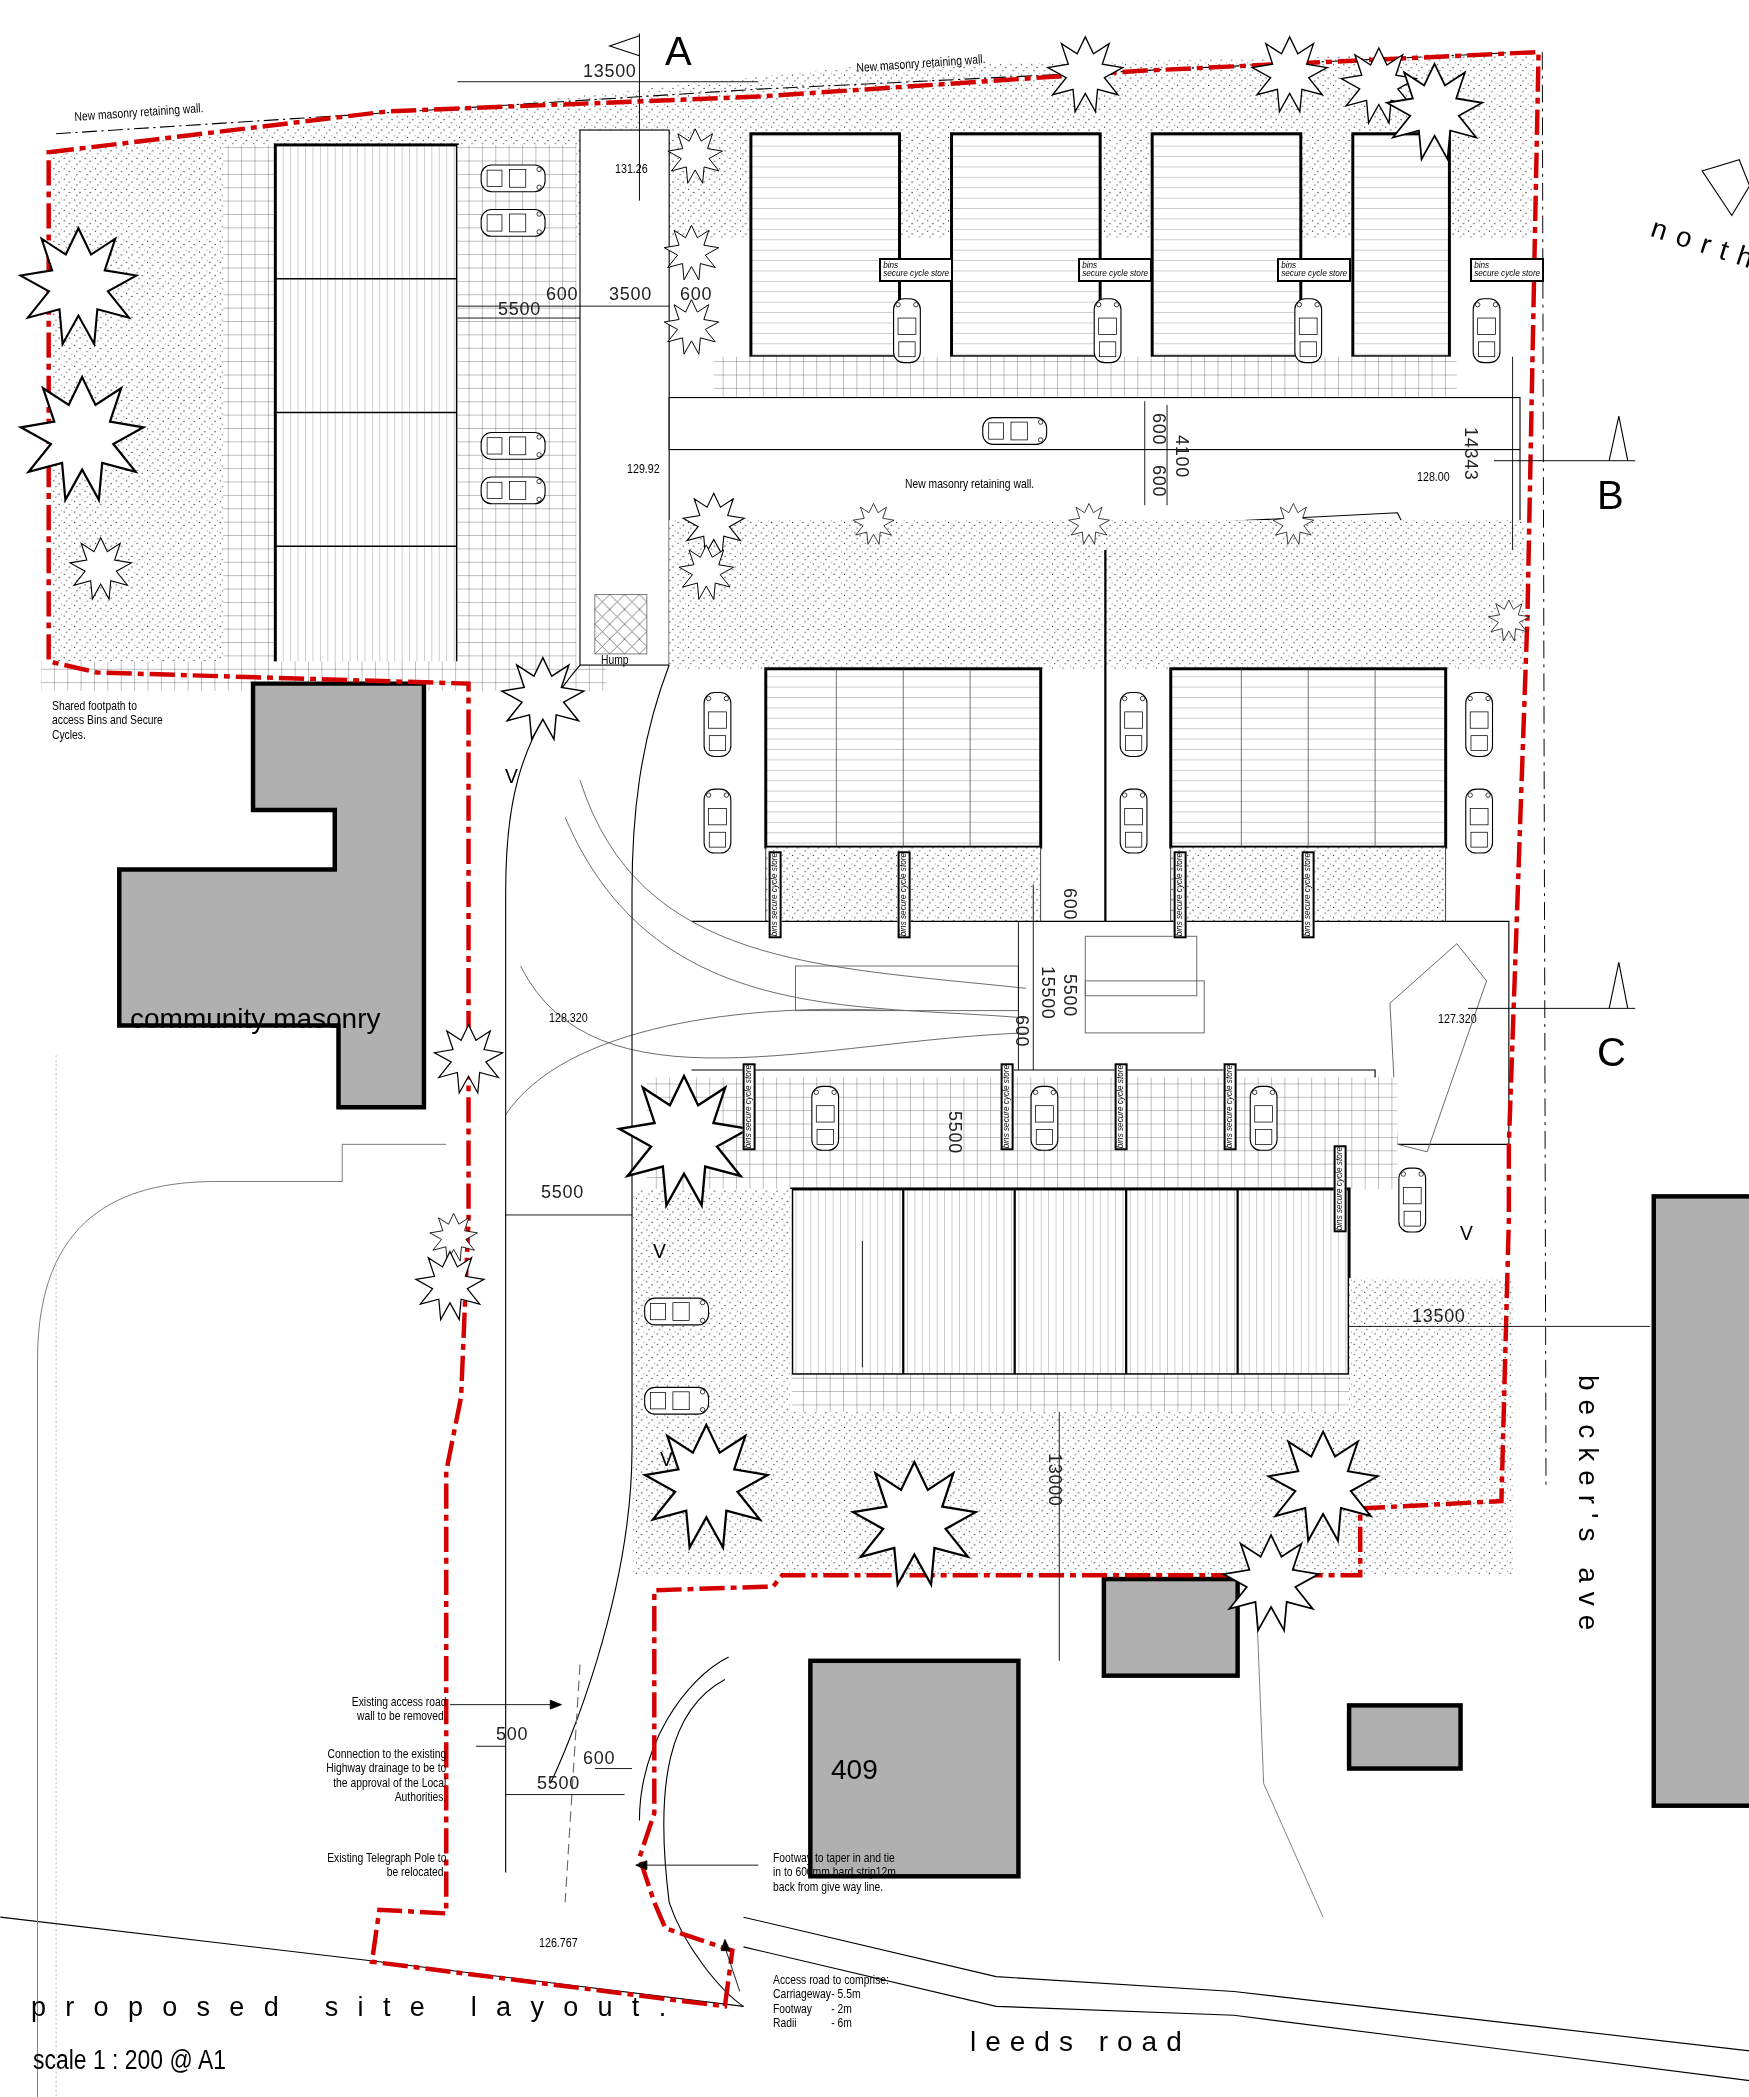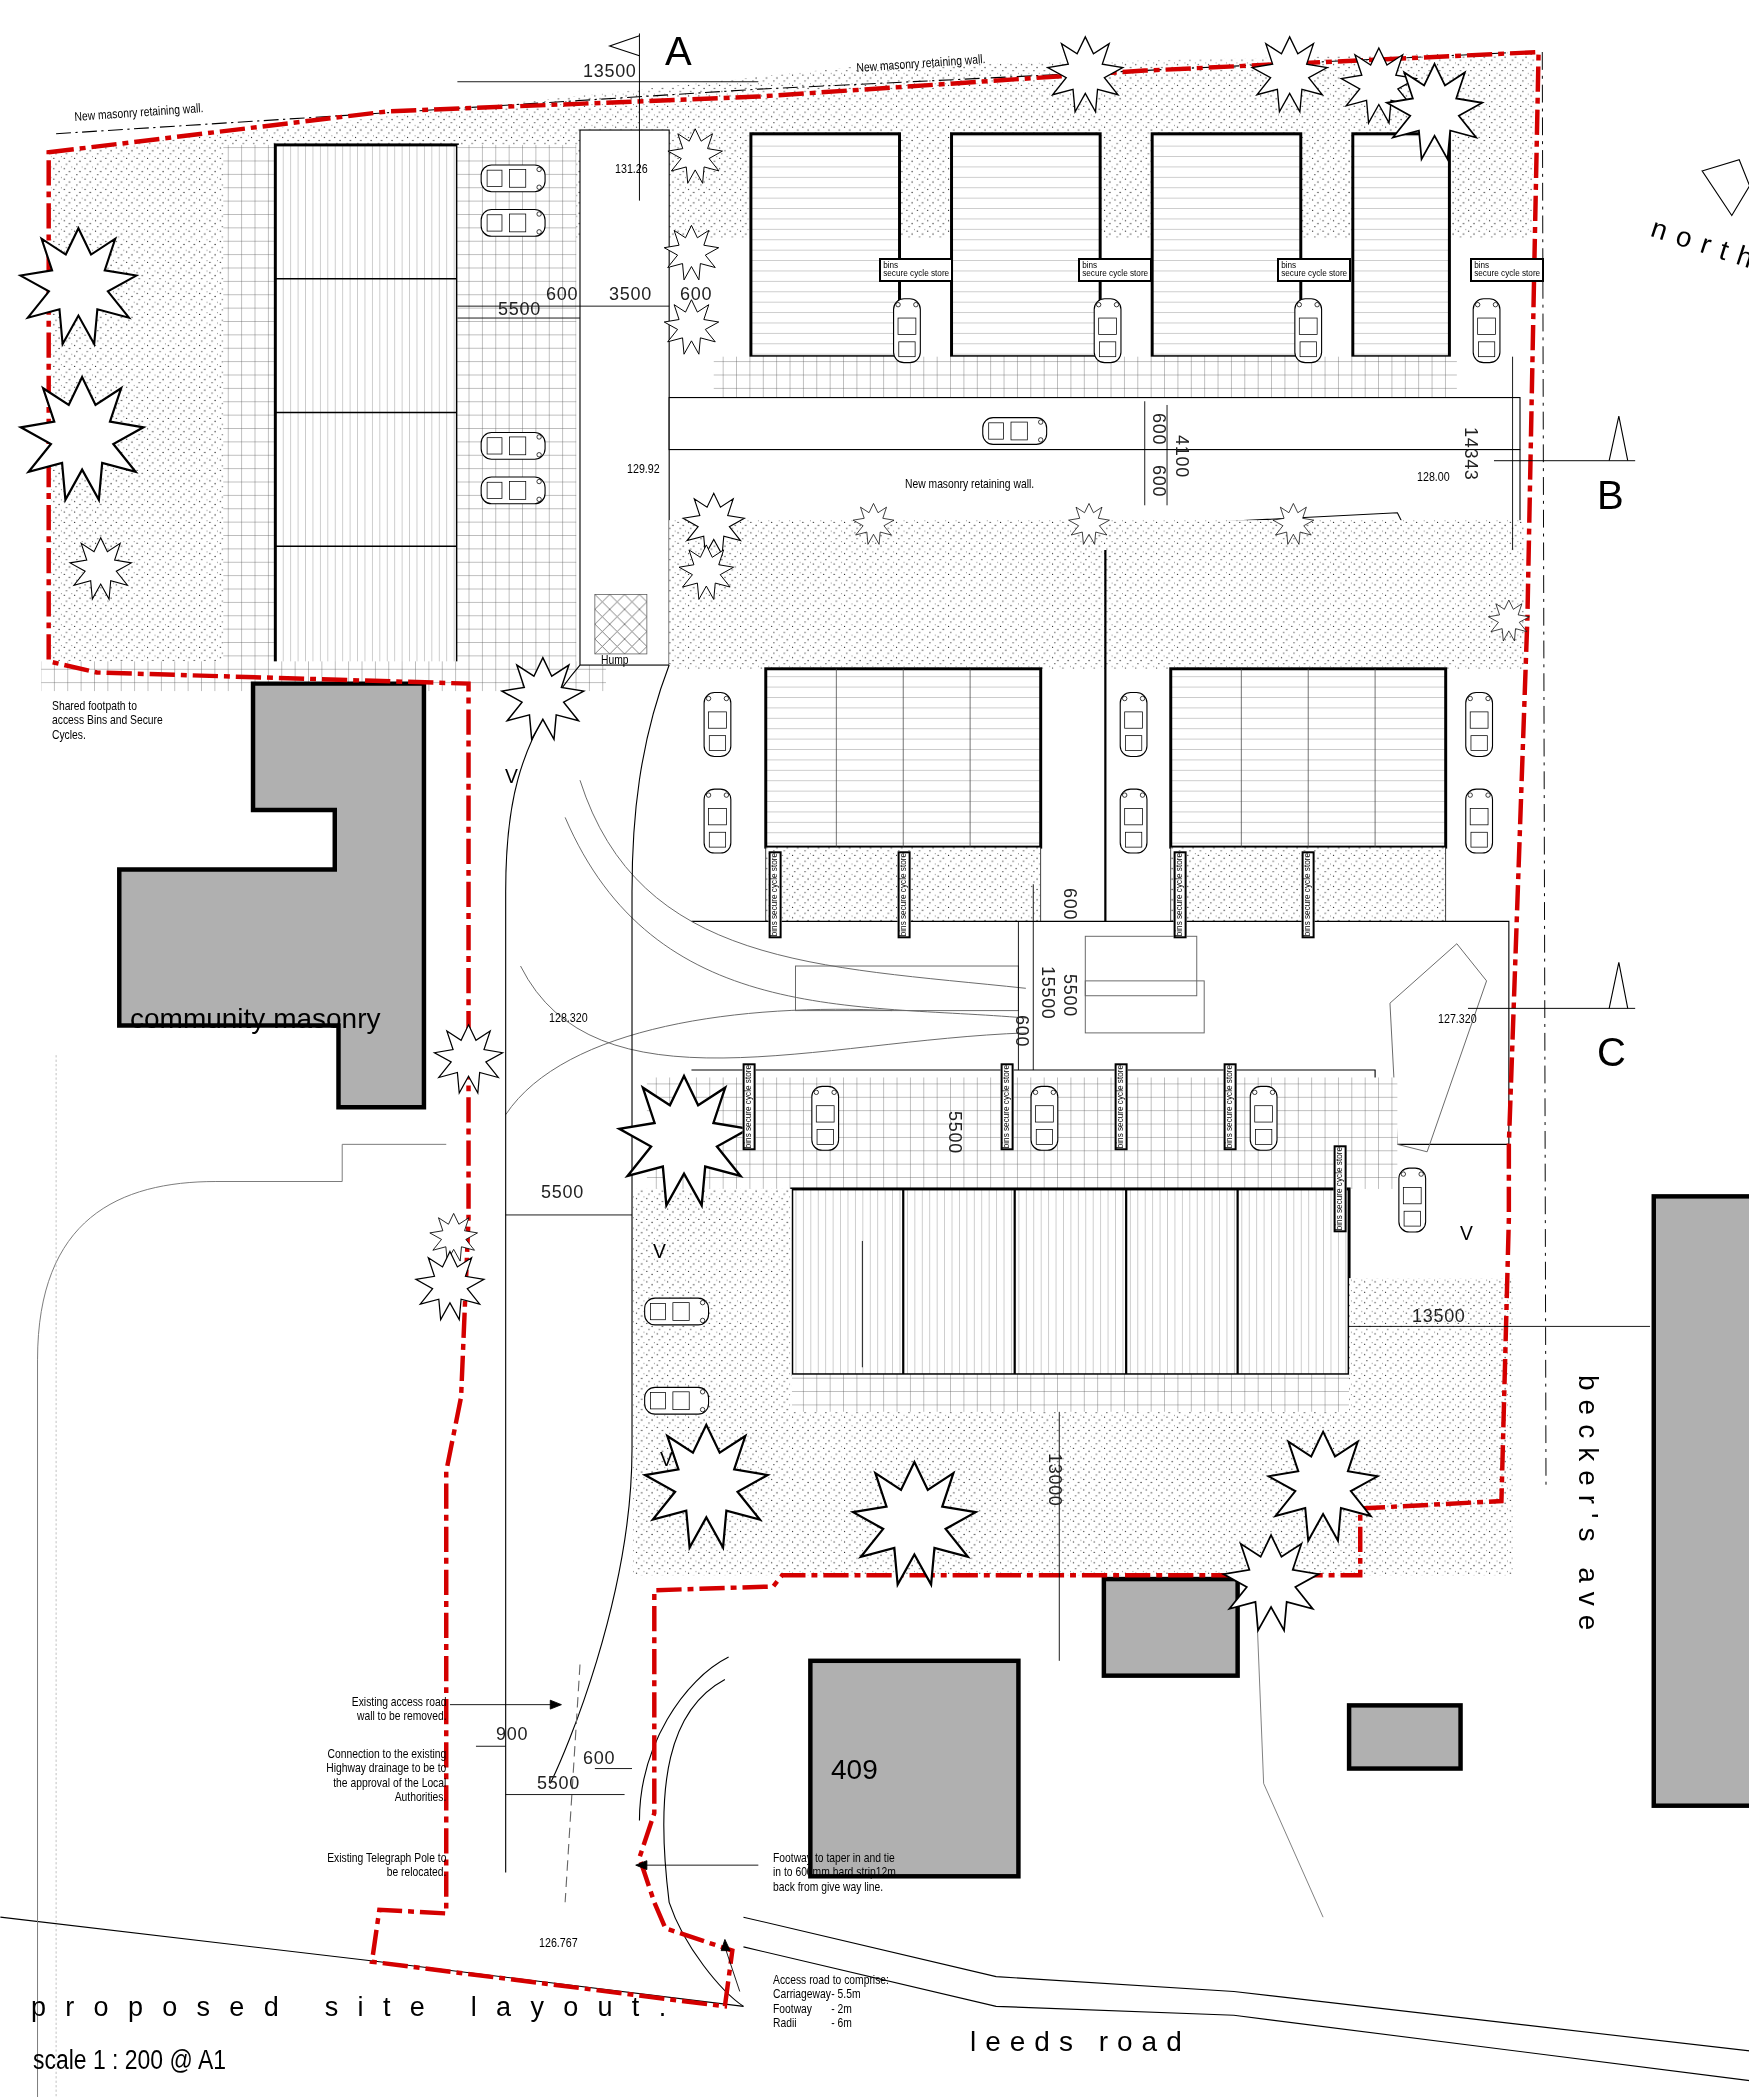--- a/index.html
+++ b/index.html
@@ -4,21 +4,21 @@
 <style>
   html,body{margin:0;padding:0;background:#ffffff;}
   body{width:1750px;height:2097px;position:relative;overflow:hidden;font-family:"Liberation Sans",sans-serif;color:#000;}
   svg.plan{position:absolute;left:0;top:0;width:1750px;height:2097px;}
   .lbl{position:absolute;white-space:nowrap;font-family:"Liberation Sans",sans-serif;line-height:1.15;}
   .note{font-size:12.6px;transform:scaleX(0.82);transform-origin:left top;}
   .note-r{font-size:12.6px;text-align:right;transform:scaleX(0.82);transform-origin:right top;}
   .dim{font-size:18px;color:#222;letter-spacing:0.7px;}
   .lvl{font-size:12.6px;transform:scaleX(0.85);transform-origin:left top;}
   .section{font-size:40px;}
-  .store{font-size:8.2px;line-height:1.05;}
+  .store{font-size:8.2px;line-height:1.05;font-style:italic;}
   .vert{writing-mode:vertical-rl;}
   .road{font-size:28px;letter-spacing:9px;}
   .title{font-size:27px;letter-spacing:19.3px;}
   .scale{font-size:27px;transform:scaleX(0.85);transform-origin:left top;}
   .bldg{font-size:28px;}
 </style>
 </head>
 <body>
 
 <svg class="plan" viewBox="0 0 2354 2822" xmlns="http://www.w3.org/2000/svg">
@@ -322,19 +322,19 @@
 <div class="lbl dim vert" style="left:1148px;top:465px;">600</div>
 <div class="lbl dim vert" style="left:1460px;top:427px;">14343</div>
 <div class="lbl dim vert" style="left:1059px;top:888px;">600</div>
 <div class="lbl dim vert" style="left:1059px;top:974px;">5500</div>
 <div class="lbl dim vert" style="left:1037px;top:966px;">15500</div>
 <div class="lbl dim vert" style="left:1011px;top:1015px;">600</div>
 <div class="lbl dim vert" style="left:944px;top:1111px;">5500</div>
 <div class="lbl dim" style="left:541px;top:1182px;">5500</div>
 <div class="lbl dim" style="left:1412px;top:1306px;">13500</div>
 <div class="lbl dim vert" style="left:1044px;top:1453px;">13000</div>
-<div class="lbl dim" style="left:496px;top:1724px;">900</div>
+<div class="lbl dim" style="left:496px;top:1724px;">500</div>
 <div class="lbl dim" style="left:583px;top:1748px;">600</div>
 <div class="lbl dim" style="left:537px;top:1773px;">5500</div>
 
 <div class="lbl title" style="left:31px;top:1992px;">proposed site layout.</div>
 <div class="lbl scale" style="left:33px;top:2045px;">scale 1 : 200 @ A1</div>
 
 
 </body></html>

